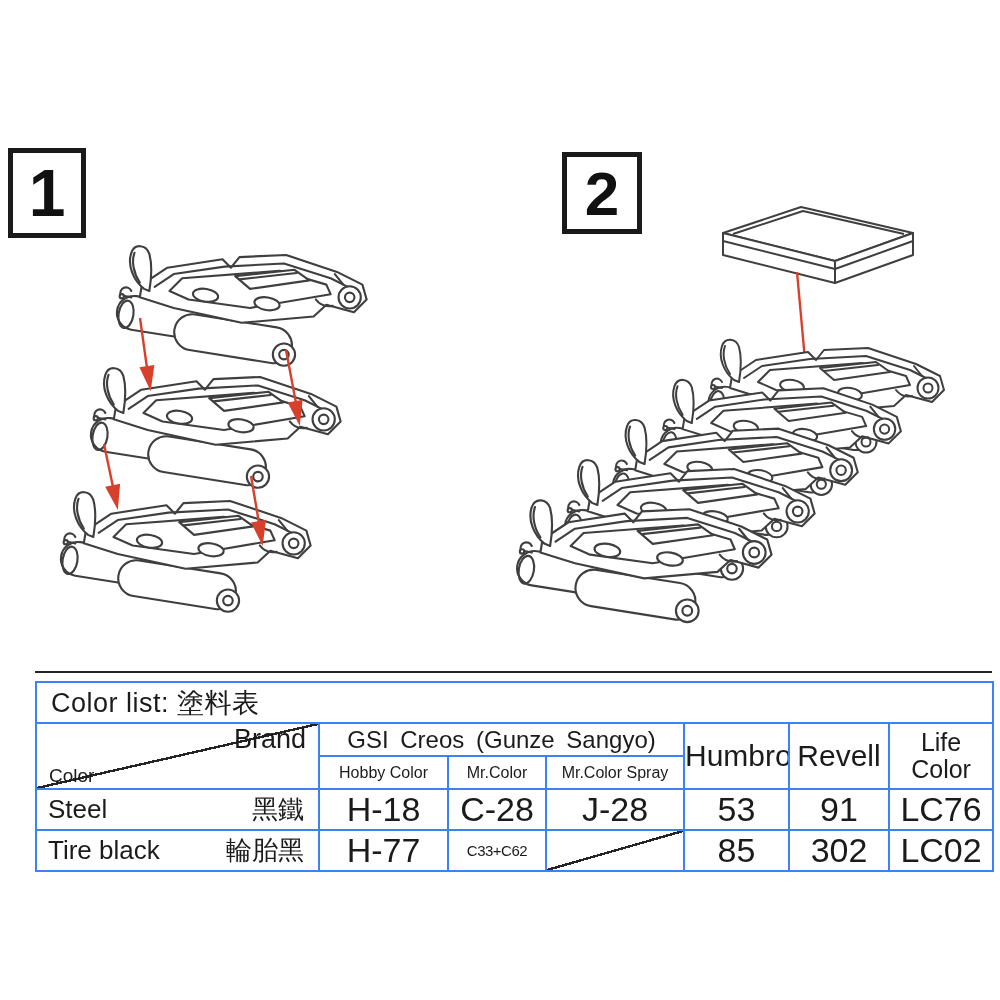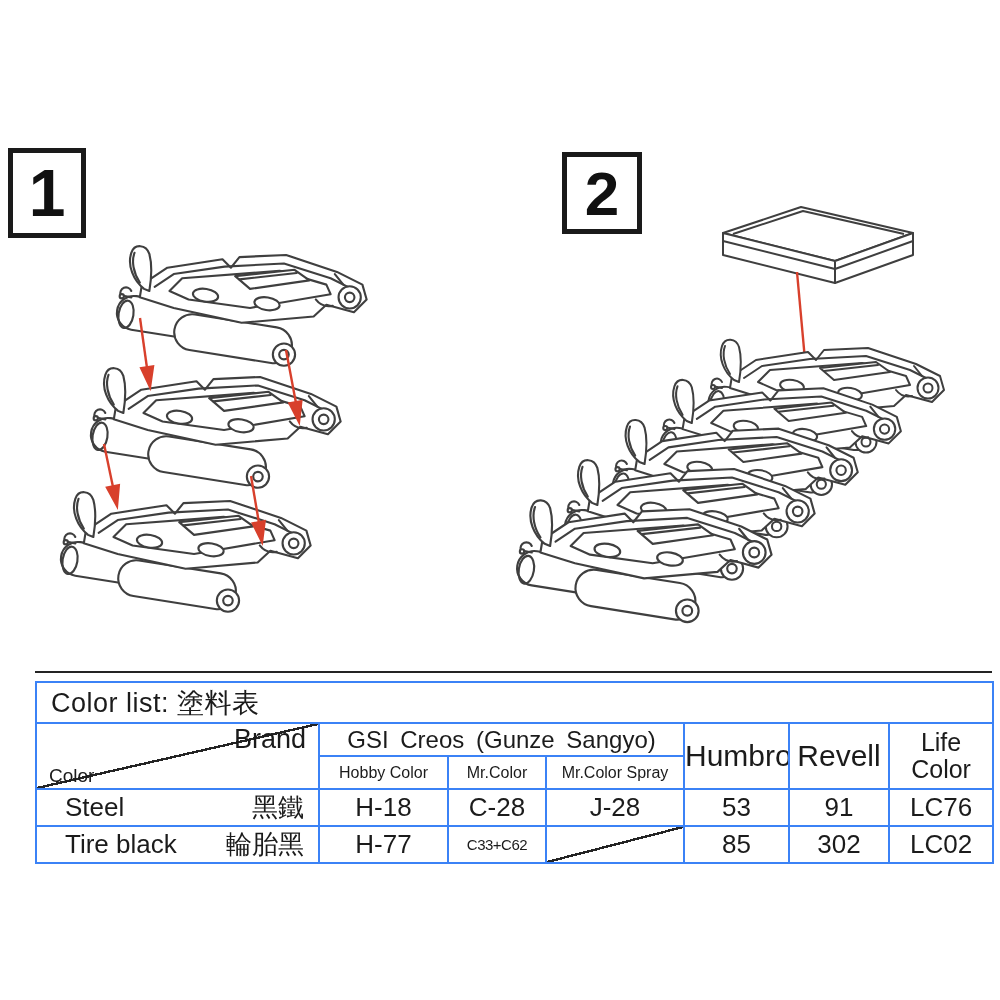--- a/index.html
+++ b/index.html
@@ -38,24 +38,24 @@
       transparent calc(50% - 1.2px), #242424 calc(50% - 1.2px),
       #242424 calc(50% + 1.2px), transparent calc(50% + 1.2px));
   }
   .corner-brand { position:absolute; top:0px; right:12px; font-size:27px; }
   .corner-color { position:absolute; bottom:1px; left:12px; font-size:19px; }
   .gsi-cell { text-align:center; font-size:24px; height:31px; word-spacing:5px; vertical-align:middle; }
   .subhead { text-align:center; font-size:16px; height:31px; vertical-align:middle; }
   .subhead-spray { font-size:16px; }
   .brand-head { text-align:center; font-size:30px; vertical-align:middle; }
   .life-head { line-height:27px; font-size:25px; padding:0 12px !important;margin-top:24px; }
-  .data-cell { text-align:center; font-size:26px; height:32px; vertical-align:middle; }
+  .data-cell { text-align:center; font-size:34px; height:32px; vertical-align:middle; }
   .data-small { font-size:15px; letter-spacing:-0.5px; }
   .name-cell { height:32px; vertical-align:middle; }
-  .name-wrap { display:flex; justify-content:space-between; align-items:center; padding:0 14px 0 28px; font-size:26px; }
+  .name-wrap { display:flex; justify-content:space-between; align-items:center; padding:0 14px 0 11px; font-size:26px; }
   .diag-cell {
     background-image:linear-gradient(to bottom right,
       transparent calc(50% - 1.2px), #242424 calc(50% - 1.2px),
       #242424 calc(50% + 1.2px), transparent calc(50% + 1.2px));
   }
 </style>
 </head>
 <body>
 
 <div class="page">

